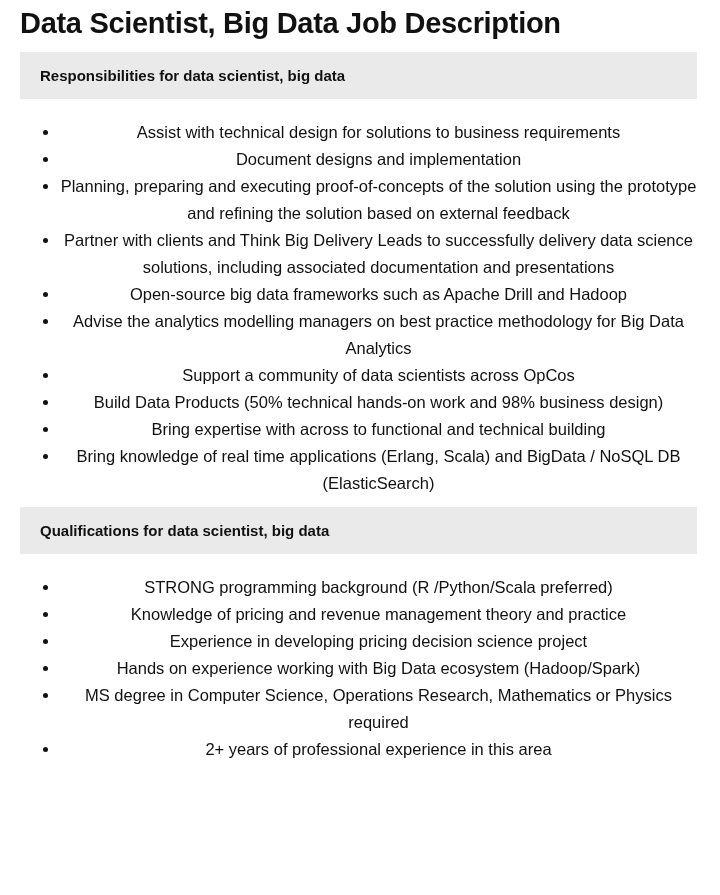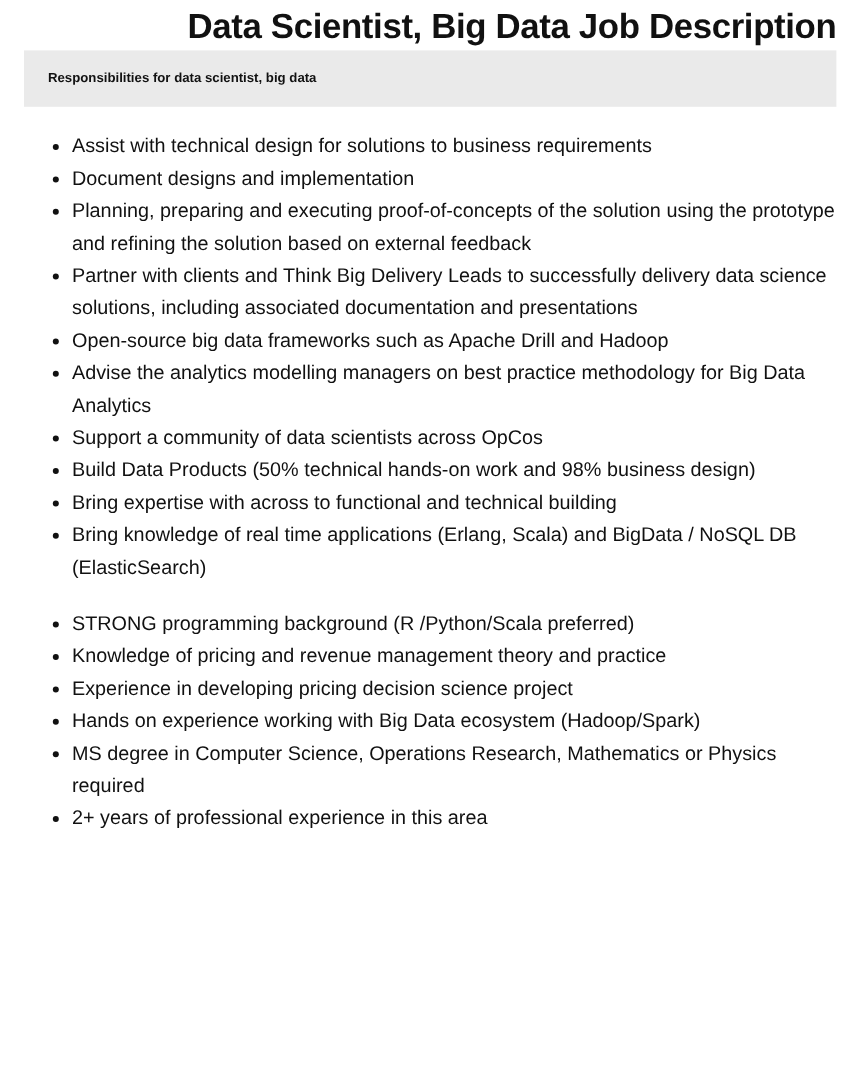--- a/index.html
+++ b/index.html
@@ -22,41 +22,42 @@
   }
   .page {
     width: 720px;
     height: 895px;
     padding: 0 23px 0 20px;
   }
   .doc-title {
     font-size: 29px;
     line-height: 38px;
     font-weight: 700;
-    text-align: right;
+    text-align: left;
     margin: 4px 0 0 0;
     letter-spacing: -0.3px;
   }
   .intro {
     margin: 20px 0 0 0;
     font-size: 16.5px;
     line-height: 27px;
   }
   .section-heading {
-    margin: 0 0 0 0;
+    margin: 10px 0 0 0;
     background: var(--heading-bg);
-    font-size: 11px;
+    font-size: 15px;
     line-height: 19px;
     font-weight: 700;
     padding: 14px 20px;
   }
   .item-list {
     margin: 20px 0 0 0;
     padding: 0 0 0 40px;
     list-style: disc;
+    text-align: center;
   }
   .item-list li {
     font-size: 16.5px;
     line-height: 27px;
   }
 </style>
 </head>
 <body>
 
 <div class="page">
@@ -72,20 +73,21 @@
     <li>Planning, preparing and executing proof-of-concepts of the solution using the prototype and refining the solution based on external feedback</li>
     <li>Partner with clients and Think Big Delivery Leads to successfully delivery data science solutions, including associated documentation and presentations</li>
     <li>Open-source big data frameworks such as Apache Drill and Hadoop</li>
     <li>Advise the analytics modelling managers on best practice methodology for Big Data Analytics</li>
     <li>Support a community of data scientists across OpCos</li>
     <li>Build Data Products (50% technical hands-on work and 98% business design)</li>
     <li>Bring expertise with across to functional and technical building</li>
     <li>Bring knowledge of real time applications (Erlang, Scala) and BigData / NoSQL DB (ElasticSearch)</li>
   </ul>
 
+  <div class="section-heading">Qualifications for data scientist, big data</div>
 
   <ul class="item-list">
     <li>STRONG programming background (R /Python/Scala preferred)</li>
     <li>Knowledge of pricing and revenue management theory and practice</li>
     <li>Experience in developing pricing decision science project</li>
     <li>Hands on experience working with Big Data ecosystem (Hadoop/Spark)</li>
     <li>MS degree in Computer Science, Operations Research, Mathematics or Physics required</li>
     <li>2+ years of professional experience in this area</li>
   </ul>
 

